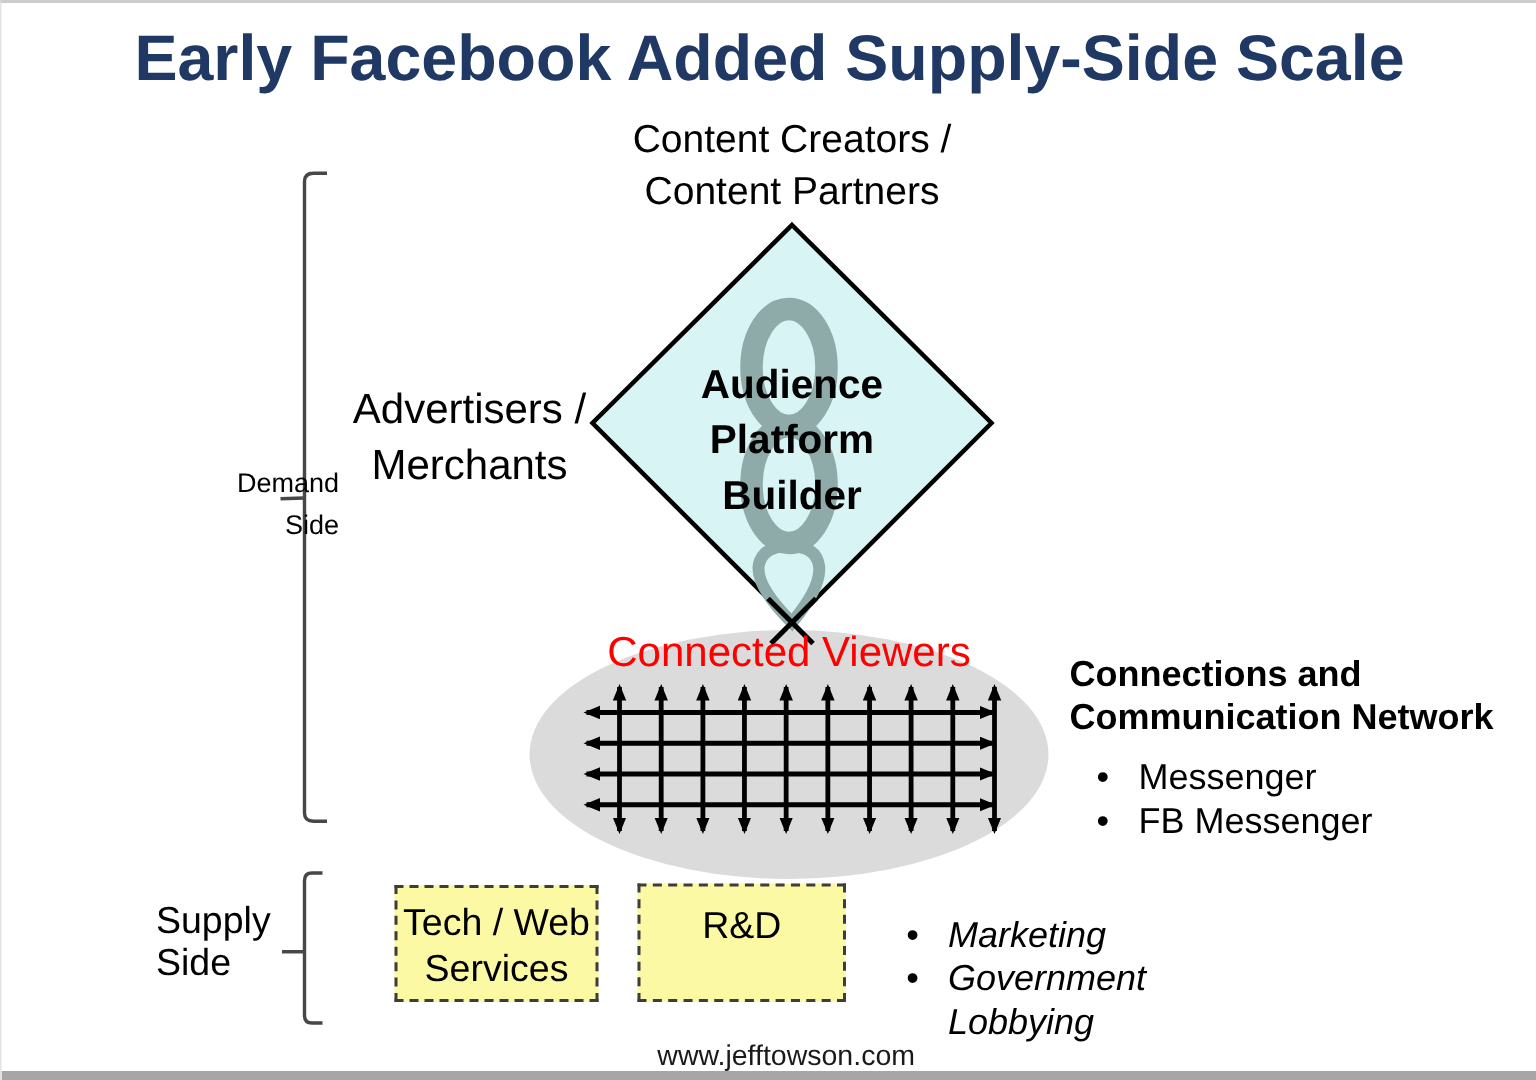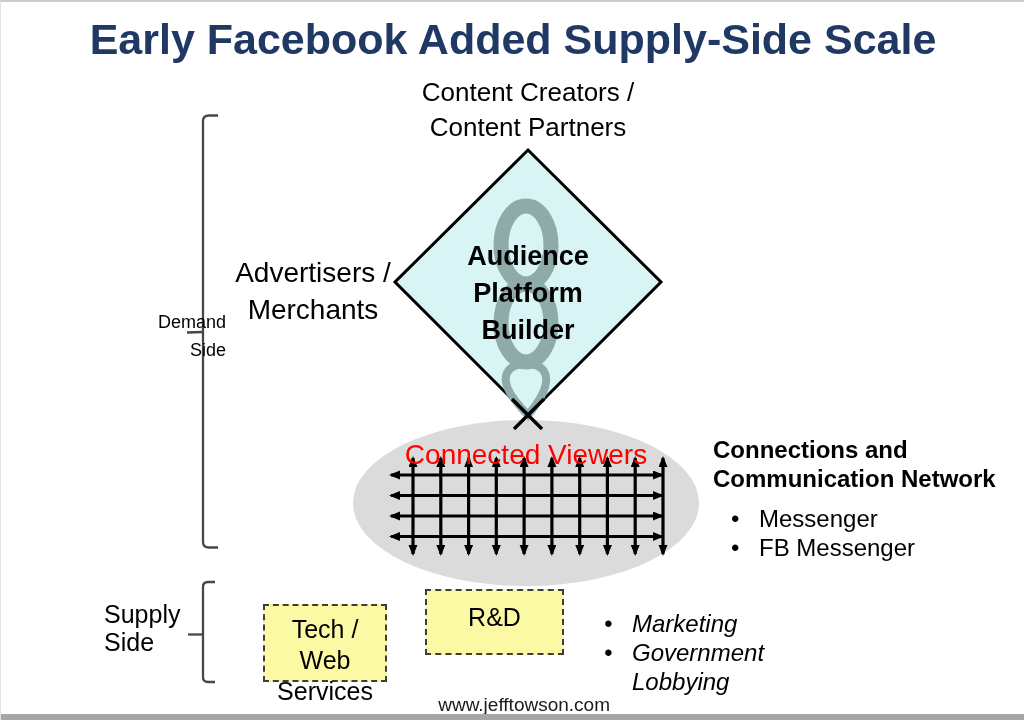--- a/index.html
+++ b/index.html
@@ -36,21 +36,21 @@
   .supply-label{
     left:103px;top:598px;width:140px;
     text-align:left;font-size:25px;line-height:28px;
   }
   .diamond-label{
     left:407px;top:236px;width:240px;
     text-align:center;font-size:27px;font-weight:bold;line-height:37px;
   }
   .connected-viewers{
     left:325px;top:417px;width:400px;
-    text-align:center;font-size:28px;color:#FF0000;white-space:nowrap;margin-top:20px;
+    text-align:center;font-size:28px;color:#FF0000;white-space:nowrap;
   }
   .network-note-title{
     left:712px;top:433px;width:300px;
     font-size:24px;font-weight:bold;line-height:29px;
   }
   ul.note-list{
     list-style:none;margin:12px;padding:0;
   }
   ul.note-list li{
     position:relative;font-size:24px;line-height:29px;padding-left:34px;
@@ -63,22 +63,22 @@
   .supply-bullet-list li{padding-left:38px;line-height:29px;font-style:italic;}
   .supply-bullet-list li::before{left:8px;}
   .supply-box{
     background:#FBF9A3;
     border:2px dashed #3d3d3d;
     box-sizing:border-box;
     text-align:center;
     font-size:25px;line-height:31px;
     padding-top:8px;
   }
-  .box-tech{left:262px;top:588px;width:124px;height:78px;margin-top:14px;}
-  .box-rd{left:424px;top:587px;width:139px;height:66px;padding-top:11px;}
+  .box-tech{left:262px;top:588px;width:136px;height:78px;}
+  .box-rd{left:424px;top:587px;width:139px;height:79px;padding-top:11px;}
   .footer-url{
     left:359px;top:692px;width:250px;
     text-align:right;font-size:19px;color:#1a1a1a;
   }
   .page-number{
     left:862px;top:728px;width:40px;
     text-align:left;font-size:15px;color:#b91c1c;
   }
   .bottom-strip{
     left:0;bottom:0;width:1024px;height:6px;background:#a6a6a6;

